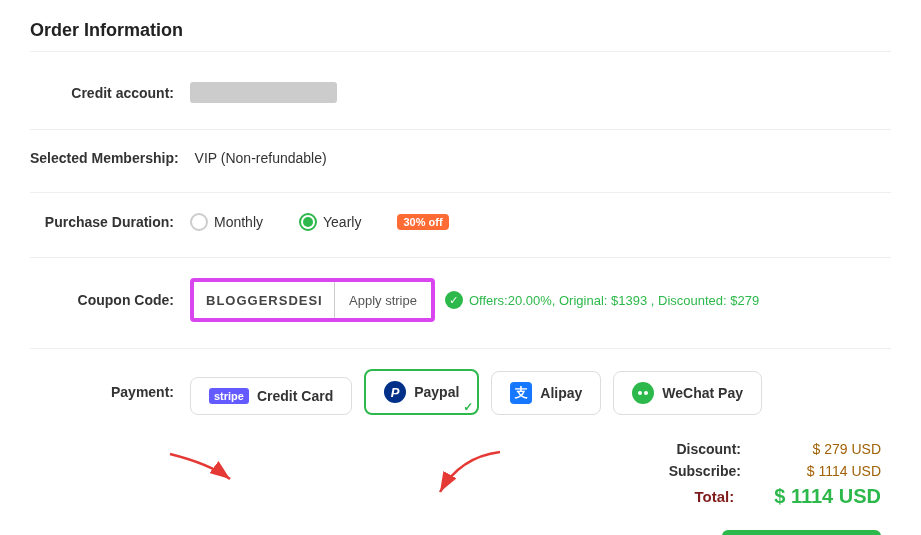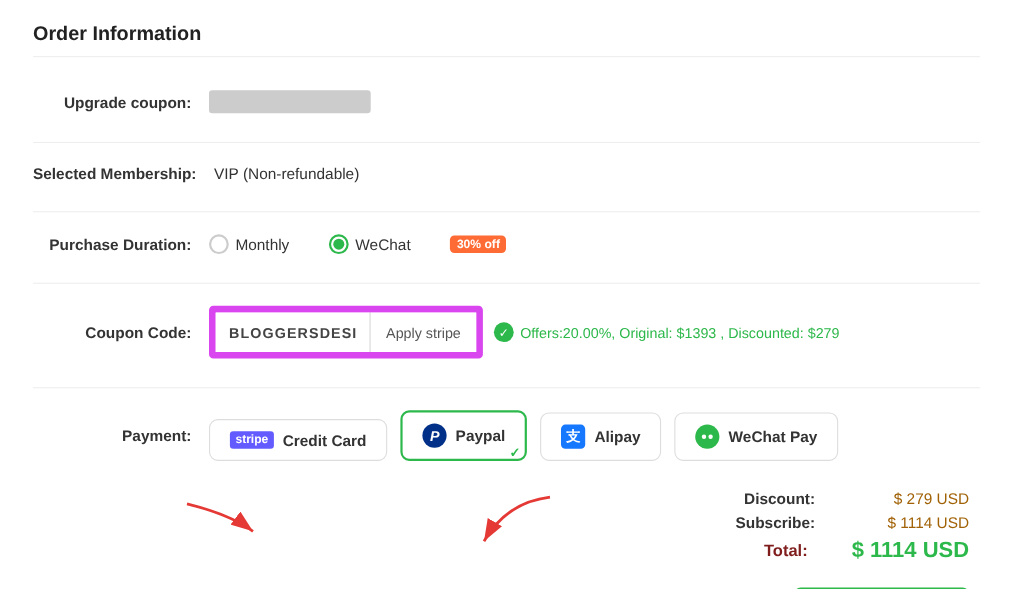--- a/index.html
+++ b/index.html
@@ -92,21 +92,22 @@
       background: #ff6b35;
       color: #fff;
       font-size: 11px;
       font-weight: 700;
       border-radius: 4px;
       padding: 2px 6px;
     }
     
     .coupon-input-wrap {
       display: flex;
-      border: 6px solid #d946ef;
+      align-items: center;
+      border: 4px solid #d946ef;
       border-radius: 4px;
       overflow: hidden;
     }
     .coupon-input {
       border: none;
       outline: none;
       padding: 8px 12px;
       font-size: 13px;
       font-weight: 600;
       letter-spacing: 1px;
@@ -301,21 +302,21 @@
     }
   </style>
 </head>
 <body>
 
 <div class="page-container">
 
   <h2 class="section-title">Order Information</h2>
 
   <div class="form-row">
-    <div class="form-label">Upgrade coupon:</div>
+    <div class="form-label">Credit account:</div>
     <div class="form-value">
       <span class="blurred-text">••••••••••••••••••••</span>
     </div>
   </div>
 
   <hr class="divider-line">
 
   <div class="form-row">
     <div class="form-label">Selected Membership:</div>
     <div class="form-value">
@@ -328,21 +329,21 @@
   <div class="form-row">
     <div class="form-label">Purchase Duration:</div>
     <div class="form-value">
       <div class="radio-group">
         <label class="radio-option">
           <div class="radio-circle"></div>
           <span class="radio-label">Monthly</span>
         </label>
         <label class="radio-option">
           <div class="radio-circle selected"></div>
-          <span class="radio-label">WeChat</span>
+          <span class="radio-label">Yearly</span>
         </label>
         <span class="badge-off">30% off</span>
       </div>
     </div>
   </div>
 
   <hr class="divider-line">
 
   <div class="form-row" style="position:relative;">
     <div class="form-label">Coupon Code:</div>

